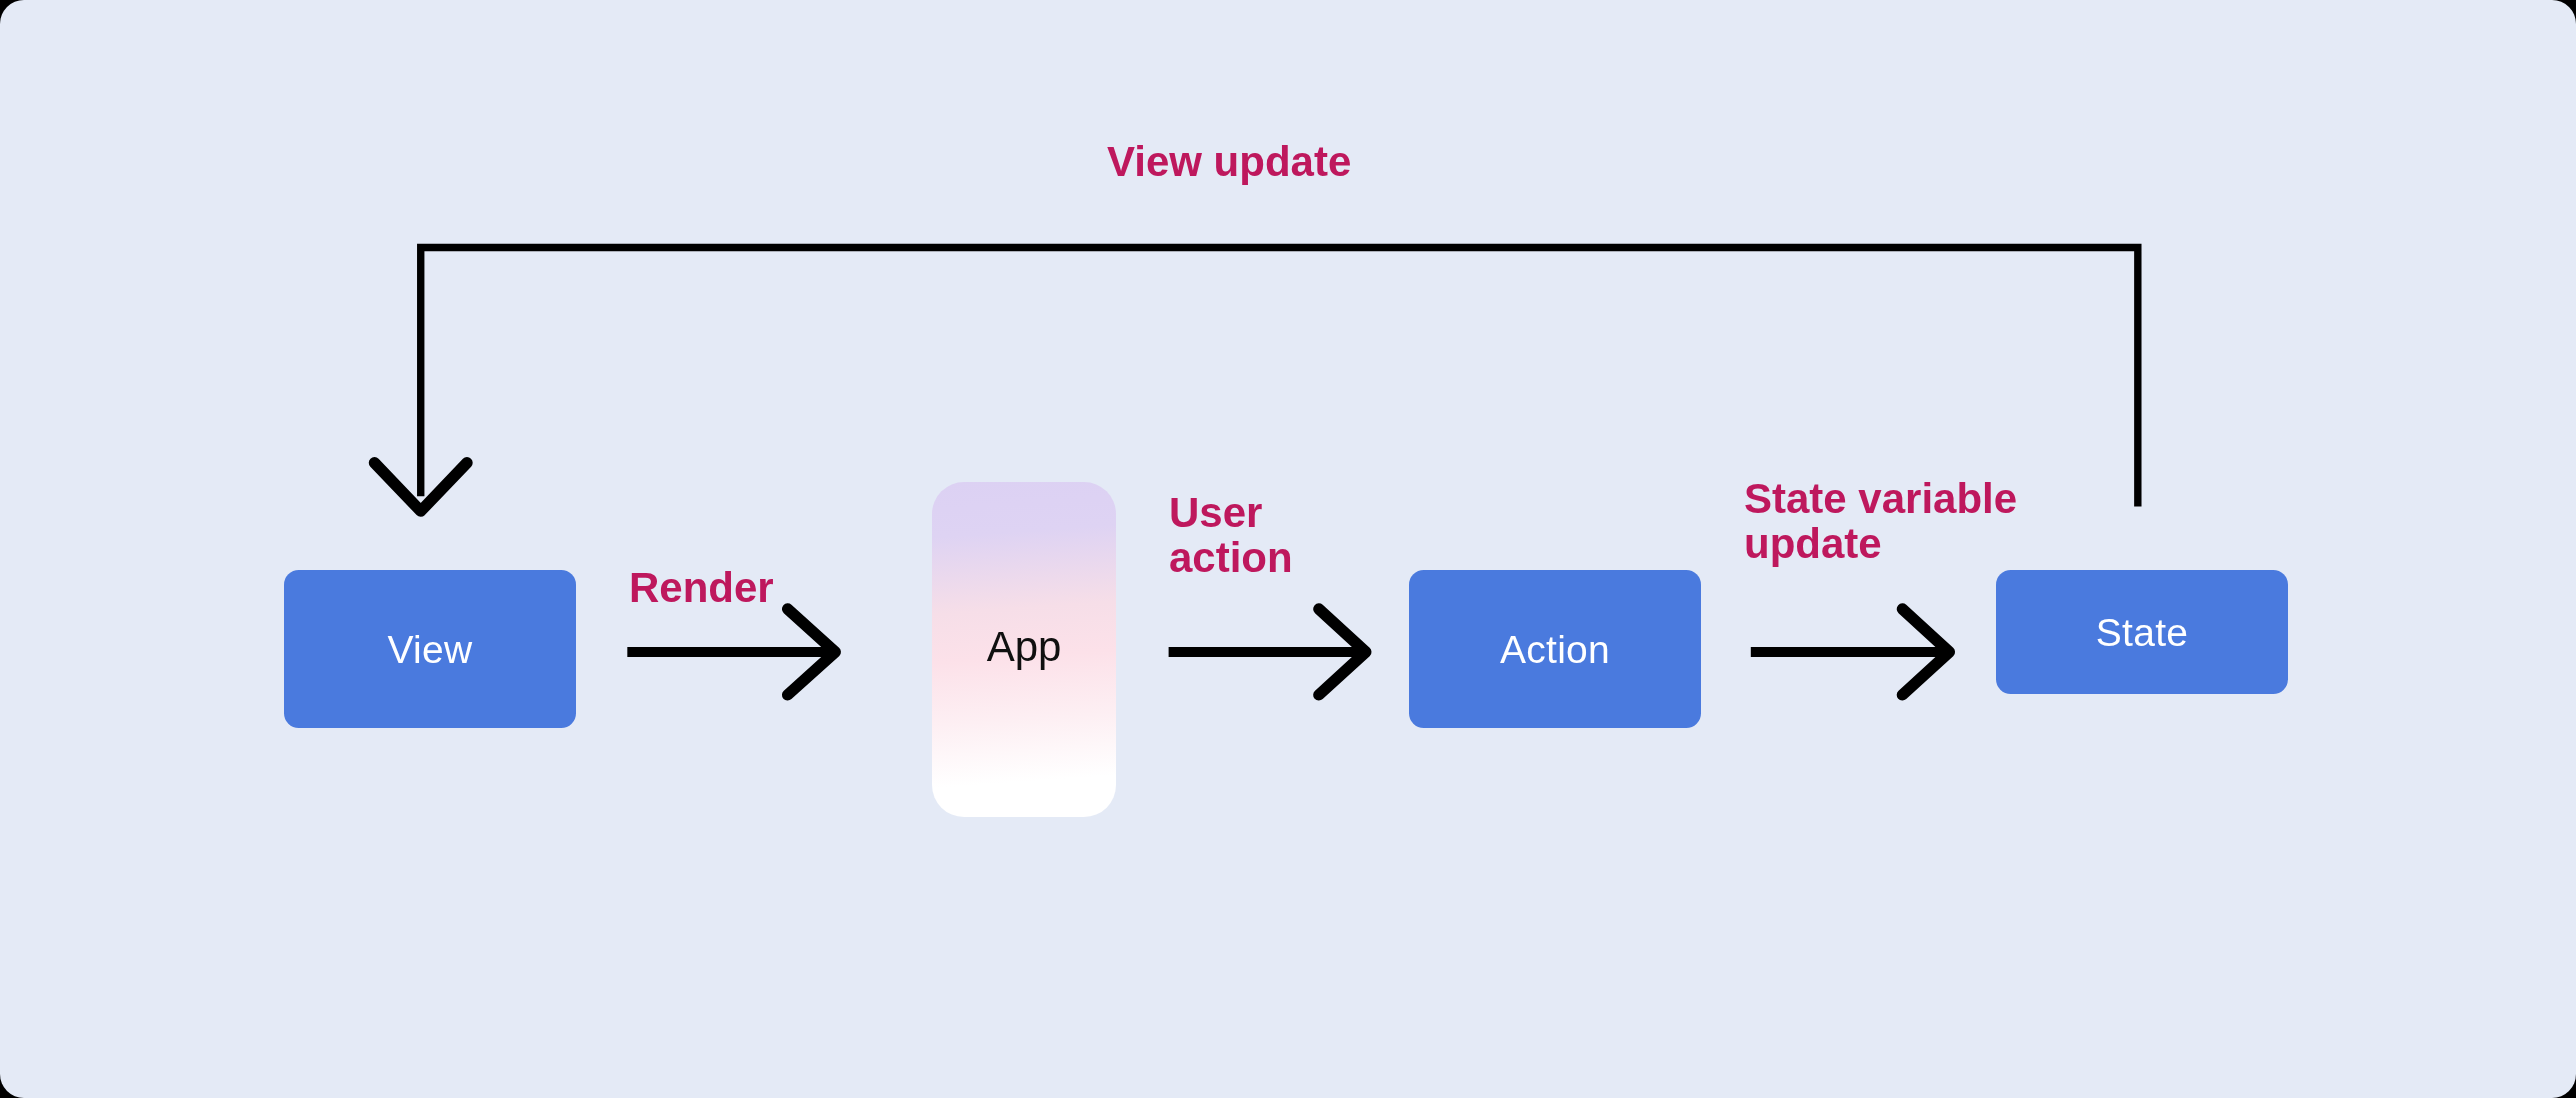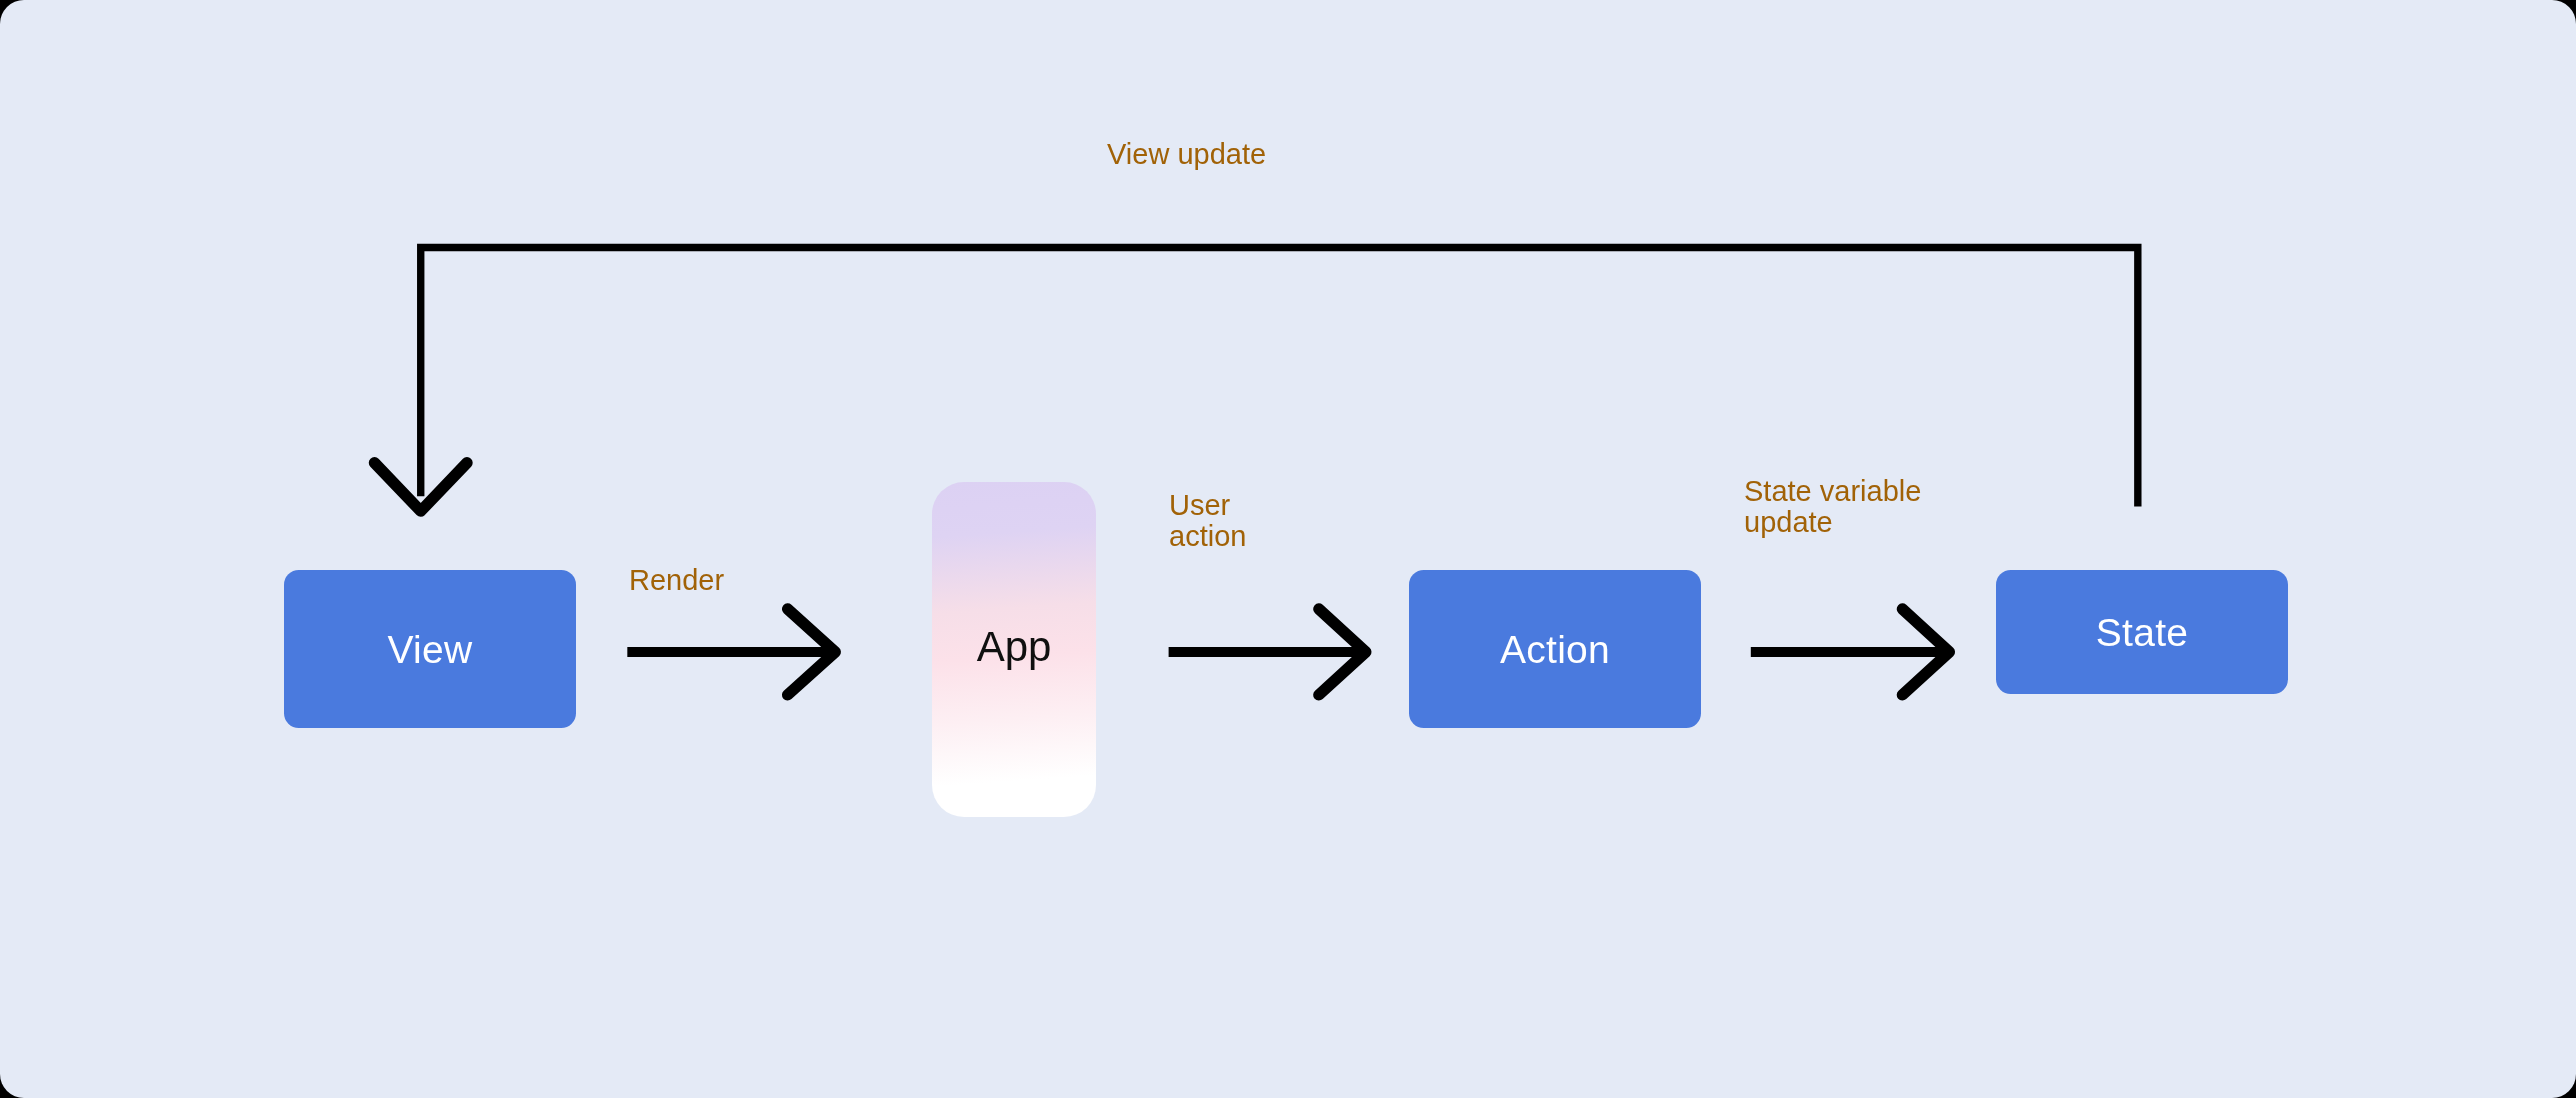--- a/index.html
+++ b/index.html
@@ -55,21 +55,21 @@
   }
 
   #node-view   { left: 284px;  top: 570px;  width: 292px; height: 158px; }
   #node-action { left: 1409px; top: 570px;  width: 292px; height: 158px; }
   #node-state  { left: 1996px; top: 570px;  width: 292px; height: 124px; }
 
   
   #node-app {
     left: 932px;
     top: 482px;
-    width: 164px;
+    width: 184px;
     height: 335px;
     border-radius: 32px;
     background: linear-gradient(
         176deg,
         #dcd1f3 0%,
         #ded3f3 16%,
         #f6dee8 38%,
         #fce1e9 52%,
         #fdeff3 70%,
         #ffffff 88%,
@@ -81,23 +81,23 @@
     color: #101010;
     font-size: 42px;
     font-weight: 400;
     line-height: 1;
     margin-top: -5.4px;
   }
 
   
   .edge-label {
     position: absolute;
-    color: #a16207;
-    font-size: 29px;
-    font-weight: 400;
+    color: #be185d;
+    font-size: 42px;
+    font-weight: 700;
     line-height: 1.08;
     white-space: pre-line;
   }
 
   #label-view-update {
     left: 1107px;
     top: 139px;
     text-align: center;
   }
   #label-render {

